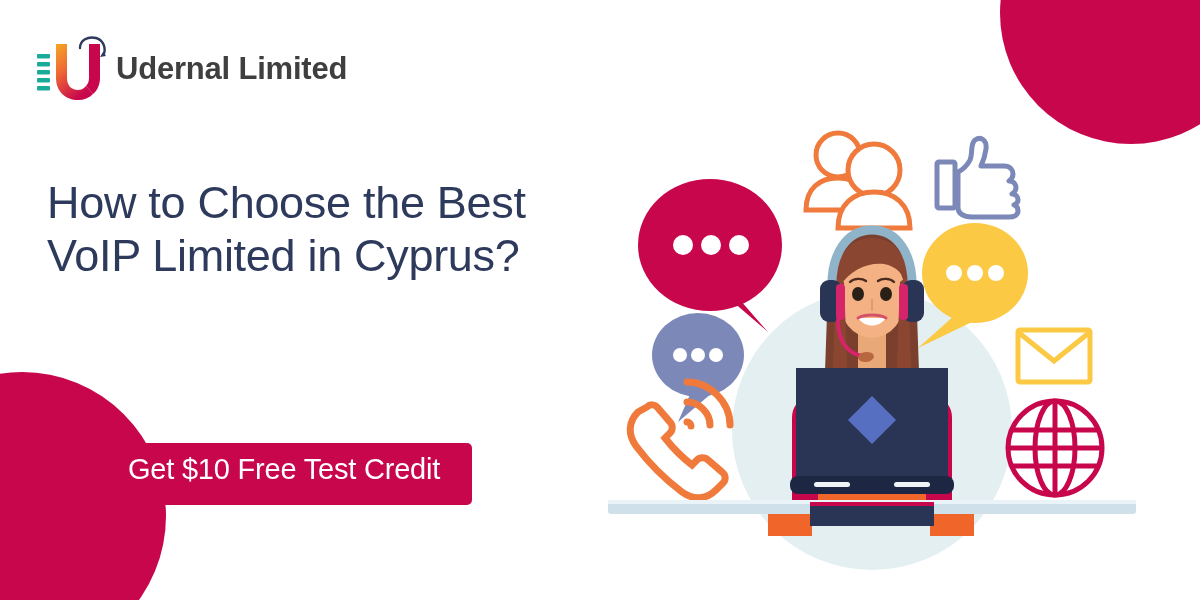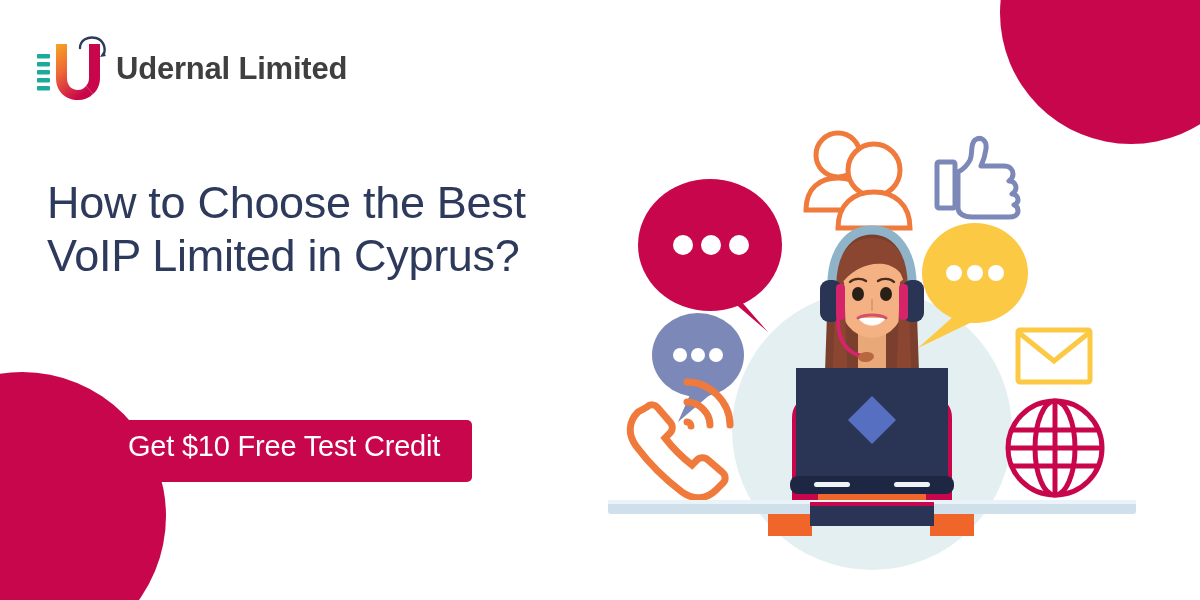--- a/index.html
+++ b/index.html
@@ -57,21 +57,21 @@
     font-size: 45px;
     line-height: 53px;
     font-weight: 400;
     color: #2e3a5c;
     letter-spacing: -0.3px;
   }
 
   
   .cta {
     position: absolute;
-    left: 96px; top: 420px;
+    left: 96px; top: 443px;
     width: 376px; height: 62px;
     background: #c8064c;
     border: none;
     border-radius: 5px;
     color: #ffffff;
     font-family: "Liberation Sans", sans-serif;
     font-size: 29px;
     font-weight: 400;
     letter-spacing: -0.2px;
     cursor: pointer;

